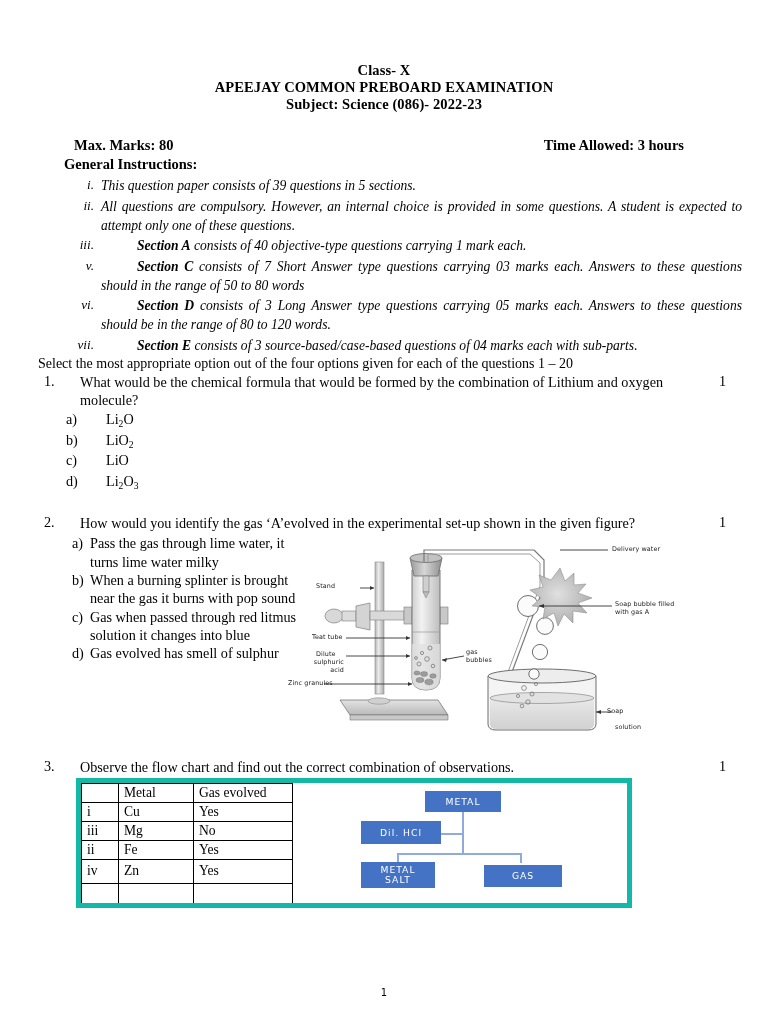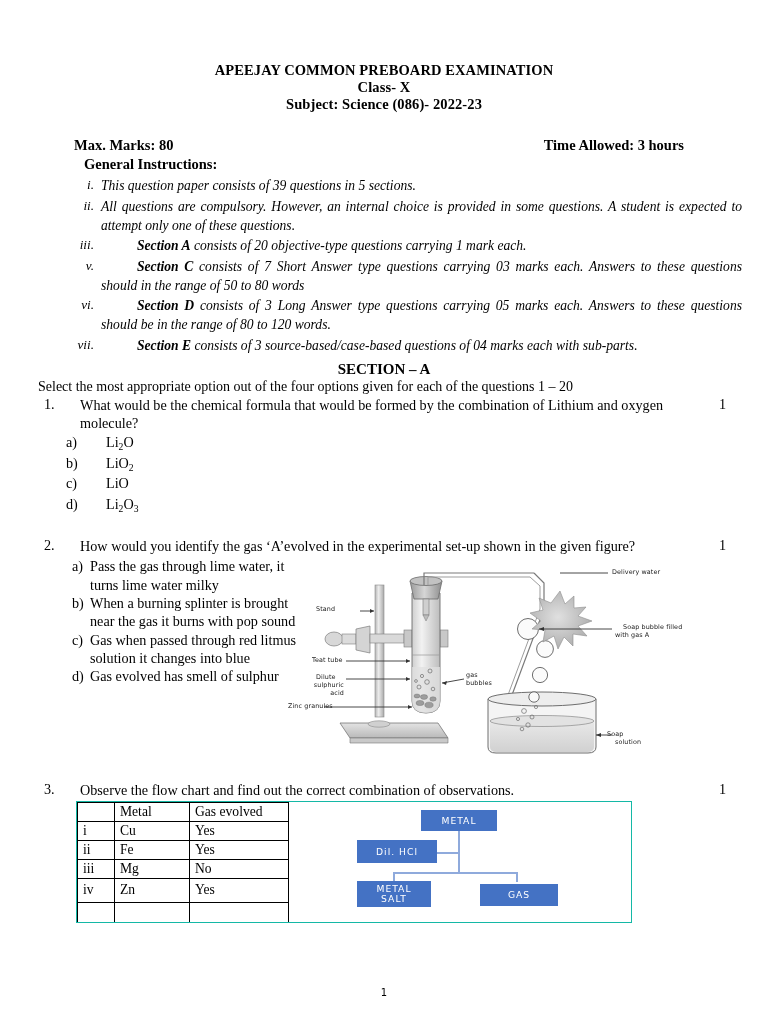--- a/index.html
+++ b/index.html
@@ -41,21 +41,21 @@
     margin-top: 24px;
     padding-left: 74px;
     padding-right: 84px;
     display: flex;
     justify-content: space-between;
     align-items: baseline;
     font-weight: bold;
     font-size: 14.5px;
   }
   .gen-instr {
-    padding-left: 84px;
+    padding-left: 64px;
     font-weight: bold;
     font-size: 14.5px;
     margin-top: 2px;
   }
 
   
   .instr-list {
     margin-top: 3px;
     padding-left: 64px;
     padding-right: 26px;
@@ -166,21 +166,21 @@
     line-height: 1.25;
     letter-spacing: 0.1px;
   }
 
   
   .q3-block {
     display: flex;
     margin-top: 2px;
     margin-left: 76px;
     width: 556px;
-    border: 1px solid #14b8a6;
+    border: 5px solid #14b8a6;
     box-sizing: border-box;
   }
   .q3-table {
     border-collapse: collapse;
     width: 212px;
     table-layout: fixed;
   }
   .q3-table td, .q3-table th {
     border: 1px solid #000;
     font-size: 13.6px;
@@ -229,22 +229,22 @@
     font-family: "DejaVu Sans", sans-serif;
     font-size: 10px;
   }
 </style>
 </head>
 <body>
 
 <div class="page">
 
   <div class="header">
+    <div class="line">Class- X</div>
     <div class="line title">APEEJAY COMMON PREBOARD EXAMINATION</div>
-    <div class="line">Class- X</div>
     <div class="line">Subject: Science (086)- 2022-23</div>
   </div>
 
   <div class="meta-row">
     <span>Max. Marks: 80</span>
     <span>Time Allowed: 3 hours</span>
   </div>
   <div class="gen-instr">General Instructions:</div>
 
   <div class="instr-list">
@@ -254,42 +254,41 @@
       <span class="instr-text nojust">This question paper consists of 39 questions in 5 sections.</span>
     </div>
 
     <div class="instr-item">
       <span class="instr-num">ii.</span>
       <span class="instr-text">All questions are compulsory. However, an internal choice is provided in some questions. A student is expected to attempt only one of these questions.</span>
     </div>
 
     <div class="instr-item">
       <span class="instr-num">iii.</span>
-      <span class="instr-text nojust"><b>Section A</b><span> consists of 20 objective-type questions carrying 1 mark each.</span></span>
+      <span class="instr-text nojust"><b>Section A</b><span> consists of 40 objective-type questions carrying 1 mark each.</span></span>
     </div>
 
 
     <div class="instr-item">
       <span class="instr-num">v.</span>
       <span class="instr-text"><b>Section C</b><span> consists of 7 Short Answer type questions carrying 03 marks each. Answers to these questions should in the range of 50 to 80 words</span></span>
     </div>
 
     <div class="instr-item">
       <span class="instr-num">vi.</span>
       <span class="instr-text"><b>Section D</b><span> consists of 3 Long Answer type questions carrying 05 marks each. Answers to these questions should be in the range of 80 to 120 words.</span></span>
     </div>
 
     <div class="instr-item">
       <span class="instr-num">vii.</span>
       <span class="instr-text nojust"><b>Section E</b><span> consists of 3 source-based/case-based questions of 04 marks each with sub-parts.</span></span>
     </div>
 
   </div>
 
-  <div class="section-heading">SECTION – A</div>
   <div class="select-line">Select the most appropriate option out of the four options given for each of the questions 1 – 20</div>
 
   <div class="question" style="margin-top:1px;">
     <span class="q-num">1.</span>
     <span class="q-marks">1</span>
     <div class="q-body" style="padding-right:70px;">What would be the chemical formula that would be formed by the combination of Lithium and oxygen molecule?</div>
     <div class="opt-list">
       <div class="opt-row">
         <span class="opt-letter">a)</span>
         <span><span>Li</span><sub>2</sub><span>O</span><sub></sub></span>
@@ -456,24 +455,24 @@
 
         <span class="fig-label" style="left:4px; top:42px;">Stand</span>
         <span class="fig-label" style="left:0px; top:93px;">Teat tube</span>
         <span class="fig-label" style="left:4px; top:110px; text-align:left; width:28px;">Dilute</span>
         <span class="fig-label" style="left:0px; top:118px; text-align:right; width:32px;">sulphuric</span>
         <span class="fig-label" style="left:0px; top:126px; text-align:right; width:32px;">acid</span>
         <span class="fig-label" style="left:-24px; top:139px;">Zinc granules</span>
         <span class="fig-label" style="left:154px; top:108px;">gas</span>
         <span class="fig-label" style="left:154px; top:116px;">bubbles</span>
         <span class="fig-label" style="left:300px; top:5px;">Delivery water</span>
-        <span class="fig-label" style="left:311px; top:60px;">Soap bubble filled</span>
+        <span class="fig-label" style="left:303px; top:60px;">Soap bubble filled</span>
         <span class="fig-label" style="left:303px; top:68px;">with gas A</span>
         <span class="fig-label" style="left:295px; top:167px;">Soap</span>
-        <span class="fig-label" style="left:303px; top:175px;">solution</span>
+        <span class="fig-label" style="left:303px; top:183px;">solution</span>
       </div>
     </div>
   </div>
 
   <div class="question" style="margin-top:26px;">
     <span class="q-num">3.</span>
     <span class="q-marks">1</span>
     <div class="q-body">Observe the flow chart and find out the correct combination of observations.</div>
   </div>
 
@@ -484,28 +483,28 @@
         <td class="c1"></td>
         <td class="c2">Metal</td>
         <td>Gas evolved</td>
       </tr>
       <tr>
         <td class="c1">i</td>
         <td class="c2">Cu</td>
         <td>Yes</td>
       </tr>
       <tr>
+        <td class="c1">iii</td>
+        <td class="c2">Mg</td>
+        <td>No</td>
+      </tr>
+      <tr>
         <td class="c1">ii</td>
         <td class="c2">Fe</td>
         <td>Yes</td>
-      </tr>
-      <tr>
-        <td class="c1">iii</td>
-        <td class="c2">Mg</td>
-        <td>No</td>
       </tr>
       <tr class="tall">
         <td class="c1">iv</td>
         <td class="c2">Zn</td>
         <td>Yes</td>
       </tr>
       <tr class="spacer">
         <td class="c1"></td>
         <td class="c2"></td>
         <td></td>

